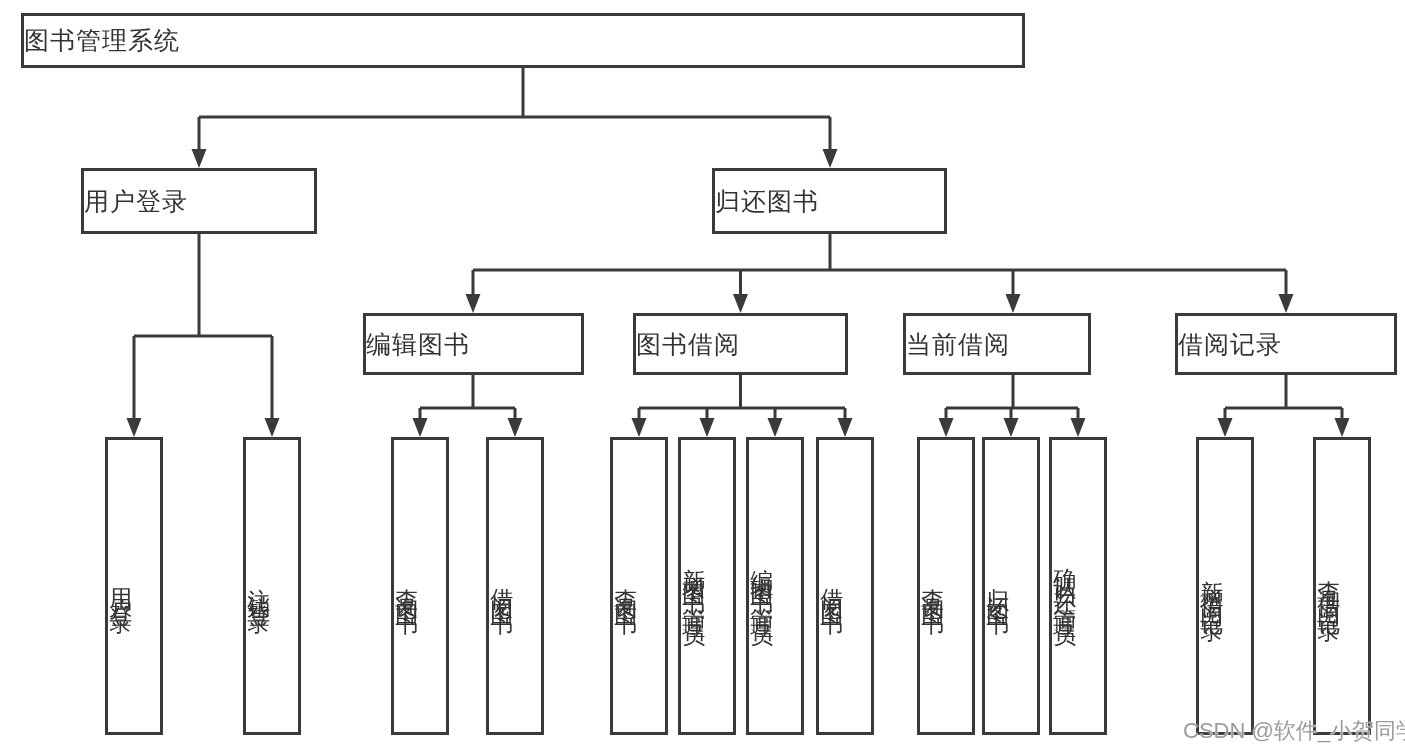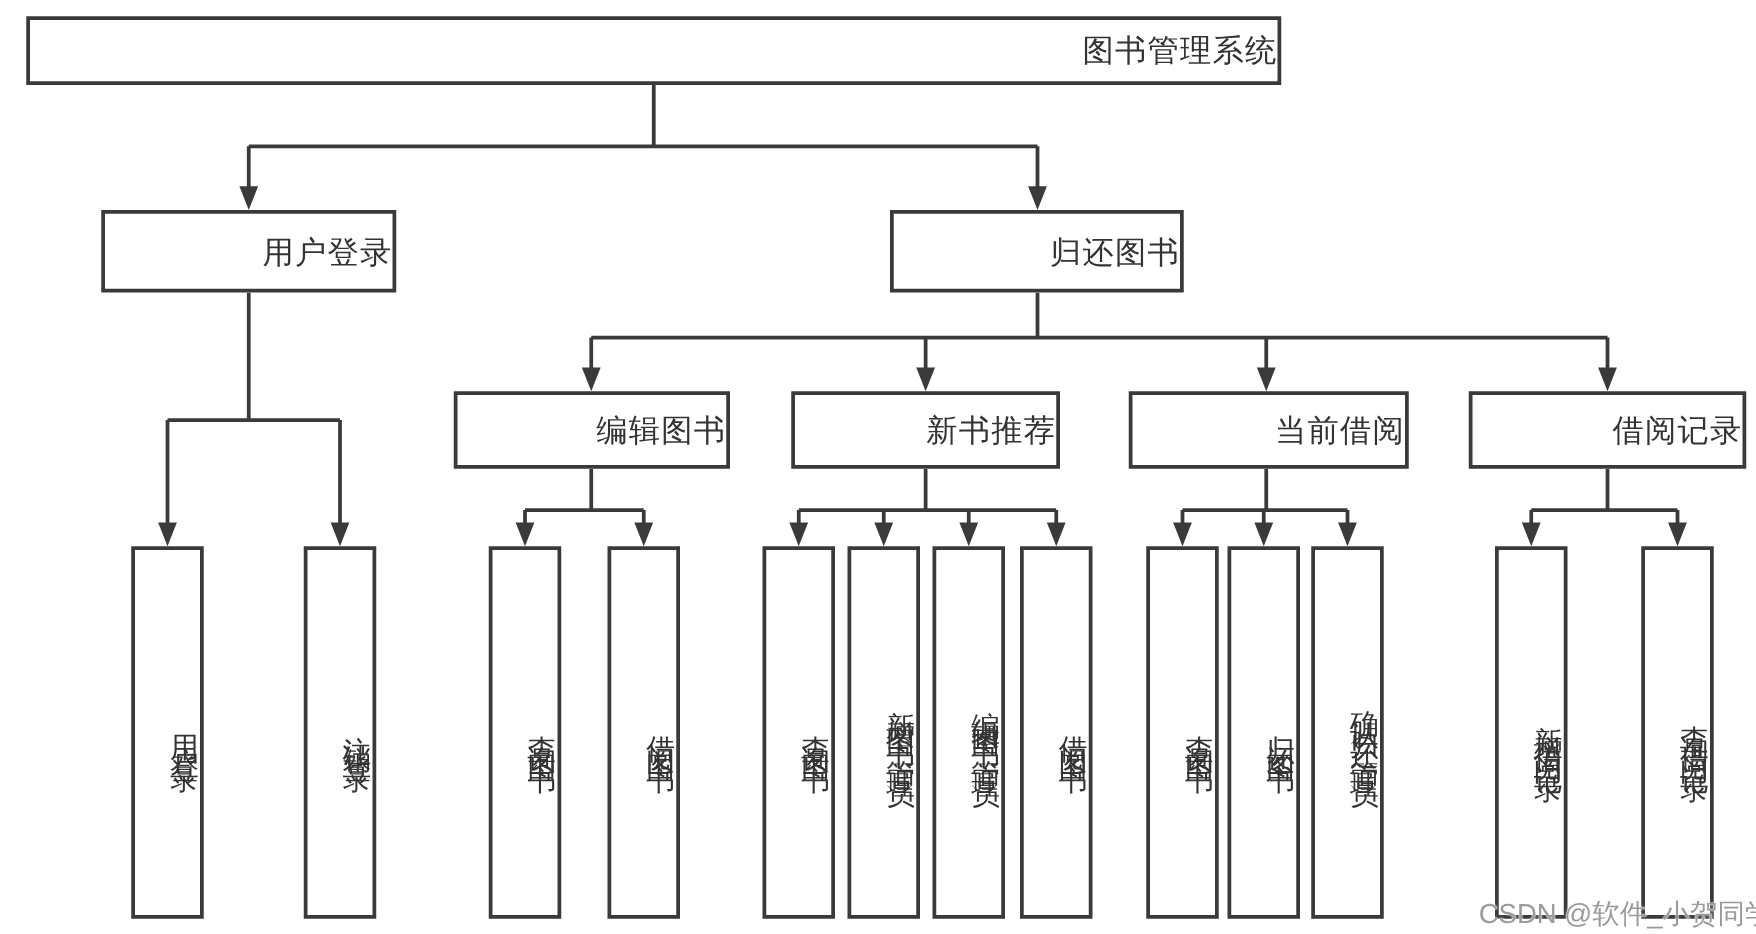--- a/index.html
+++ b/index.html
@@ -17,24 +17,23 @@
     width: 1405px; height: 747px;
     z-index: 1;
   }
   .node {
     position: absolute;
     box-sizing: border-box;
     border: 3px solid #3a3a3a;
     background: #ffffff;
     display: flex;
     align-items: center;
-    justify-content: flex-end;
+    justify-content: flex-start;
     color: #333333;
     z-index: 2;
-    padding-left: 48px;
   }
   .node span { white-space: nowrap; }
   .hlabel {
     font-size: 25px;
     letter-spacing: 1px;
   }
   .root-node  { left: 21px;  top: 13px;  width: 1004px; height: 55px; }
   .lvl2       { top: 168px; height: 66px; }
   .lvl3       { top: 313px; height: 62px; }
   .leaf {
@@ -117,23 +116,23 @@
     <span class="hlabel">用户登录</span>
   </div>
   <div class="node lvl2" style="left:712px;width:235px">
     <span class="hlabel">归还图书</span>
   </div>
 
   <div class="node lvl3" style="left:363px;width:221px">
     <span class="hlabel">编辑图书</span>
   </div>
   <div class="node lvl3" style="left:633px;width:215px">
-    <span class="hlabel">新书推荐</span>
+    <span class="hlabel">图书借阅</span>
   </div>
-  <div class="node lvl3" style="left:903px;width:224px">
+  <div class="node lvl3" style="left:903px;width:188px">
     <span class="hlabel">当前借阅</span>
   </div>
   <div class="node lvl3" style="left:1175px;width:222px">
     <span class="hlabel">借阅记录</span>
   </div>
 
   <div class="node leaf" style="left:105px">
     <span class="vtext">用户登录</span>
   </div>
   <div class="node leaf" style="left:243px">

